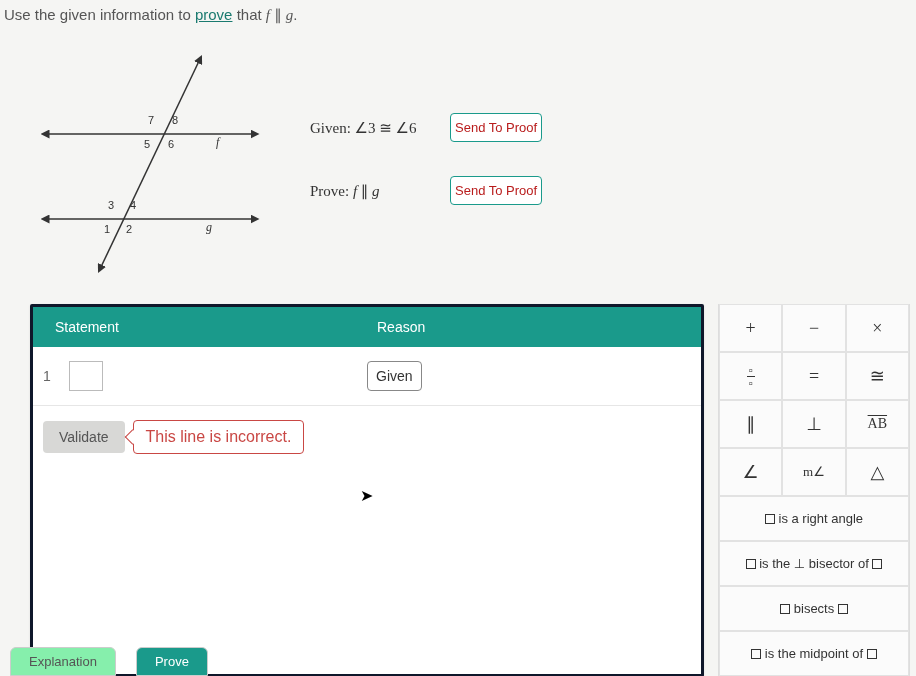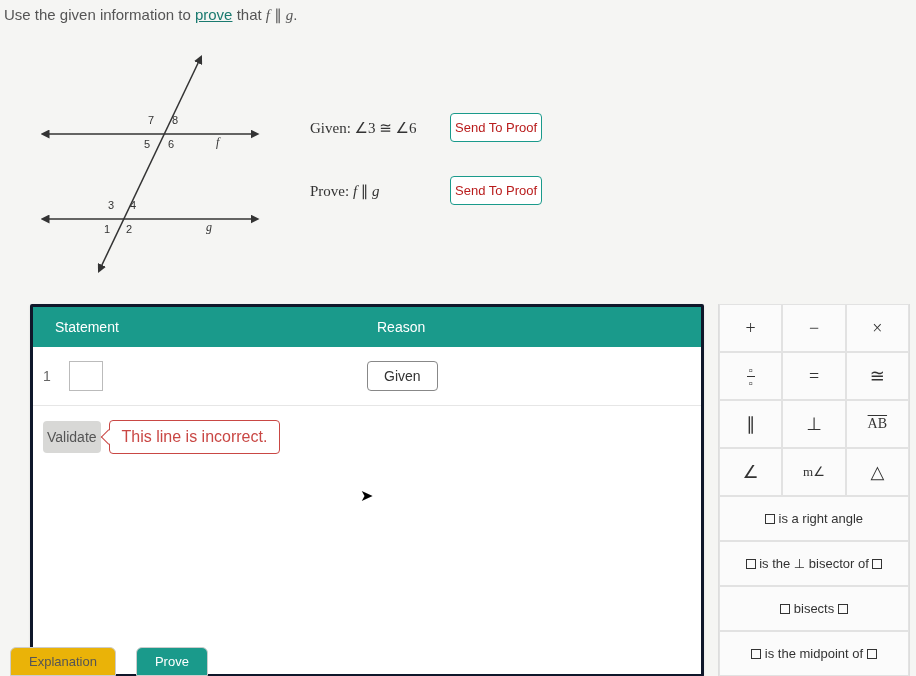--- a/index.html
+++ b/index.html
@@ -66,30 +66,30 @@
 .input-box {
   width: 34px; height: 30px;
   border: 1px solid #bbb;
   background: #fff;
 }
 .reason-cell { width: 50%; display: flex; }
 .given-pill {
   border: 1px solid #888;
   border-radius: 4px;
   background: #fff;
-  padding: 6px 16px;
+  padding: 6px 8px;
   font-size: 14px;
   color: #333;
 }
 .validate-row { display: flex; align-items: center; padding: 14px 10px; }
 .validate-btn {
   background: #d8d8d6;
   border: none;
   border-radius: 4px;
-  padding: 8px 4px;
+  padding: 8px 16px;
   font-size: 14px;
   color: #555;
   cursor: pointer;
 }
 .error-bubble {
   margin-left: 8px;
   border: 1px solid #c94744;
   color: #c94744;
   background: #fff;
   border-radius: 4px;
@@ -143,21 +143,21 @@
 .frac .n { border-bottom:1px solid #333; padding:0 2px; }
 .overline { text-decoration: overline; font-size:14px; }
 .bottom-bar {
   position: absolute;
   left: 0; bottom: -6px;
   padding: 6px 10px;
   display: flex;
   gap: 20px;
 }
 .bot-btn {
-  background: #eab308;
+  background: #86efac;
   border: 1px solid #ccc;
   border-radius: 6px 6px 0 0;
   padding: 6px 18px;
   font-size: 13px;
   color: #555;
   cursor: pointer;
 }
 </style>
 </head>
 <body>

